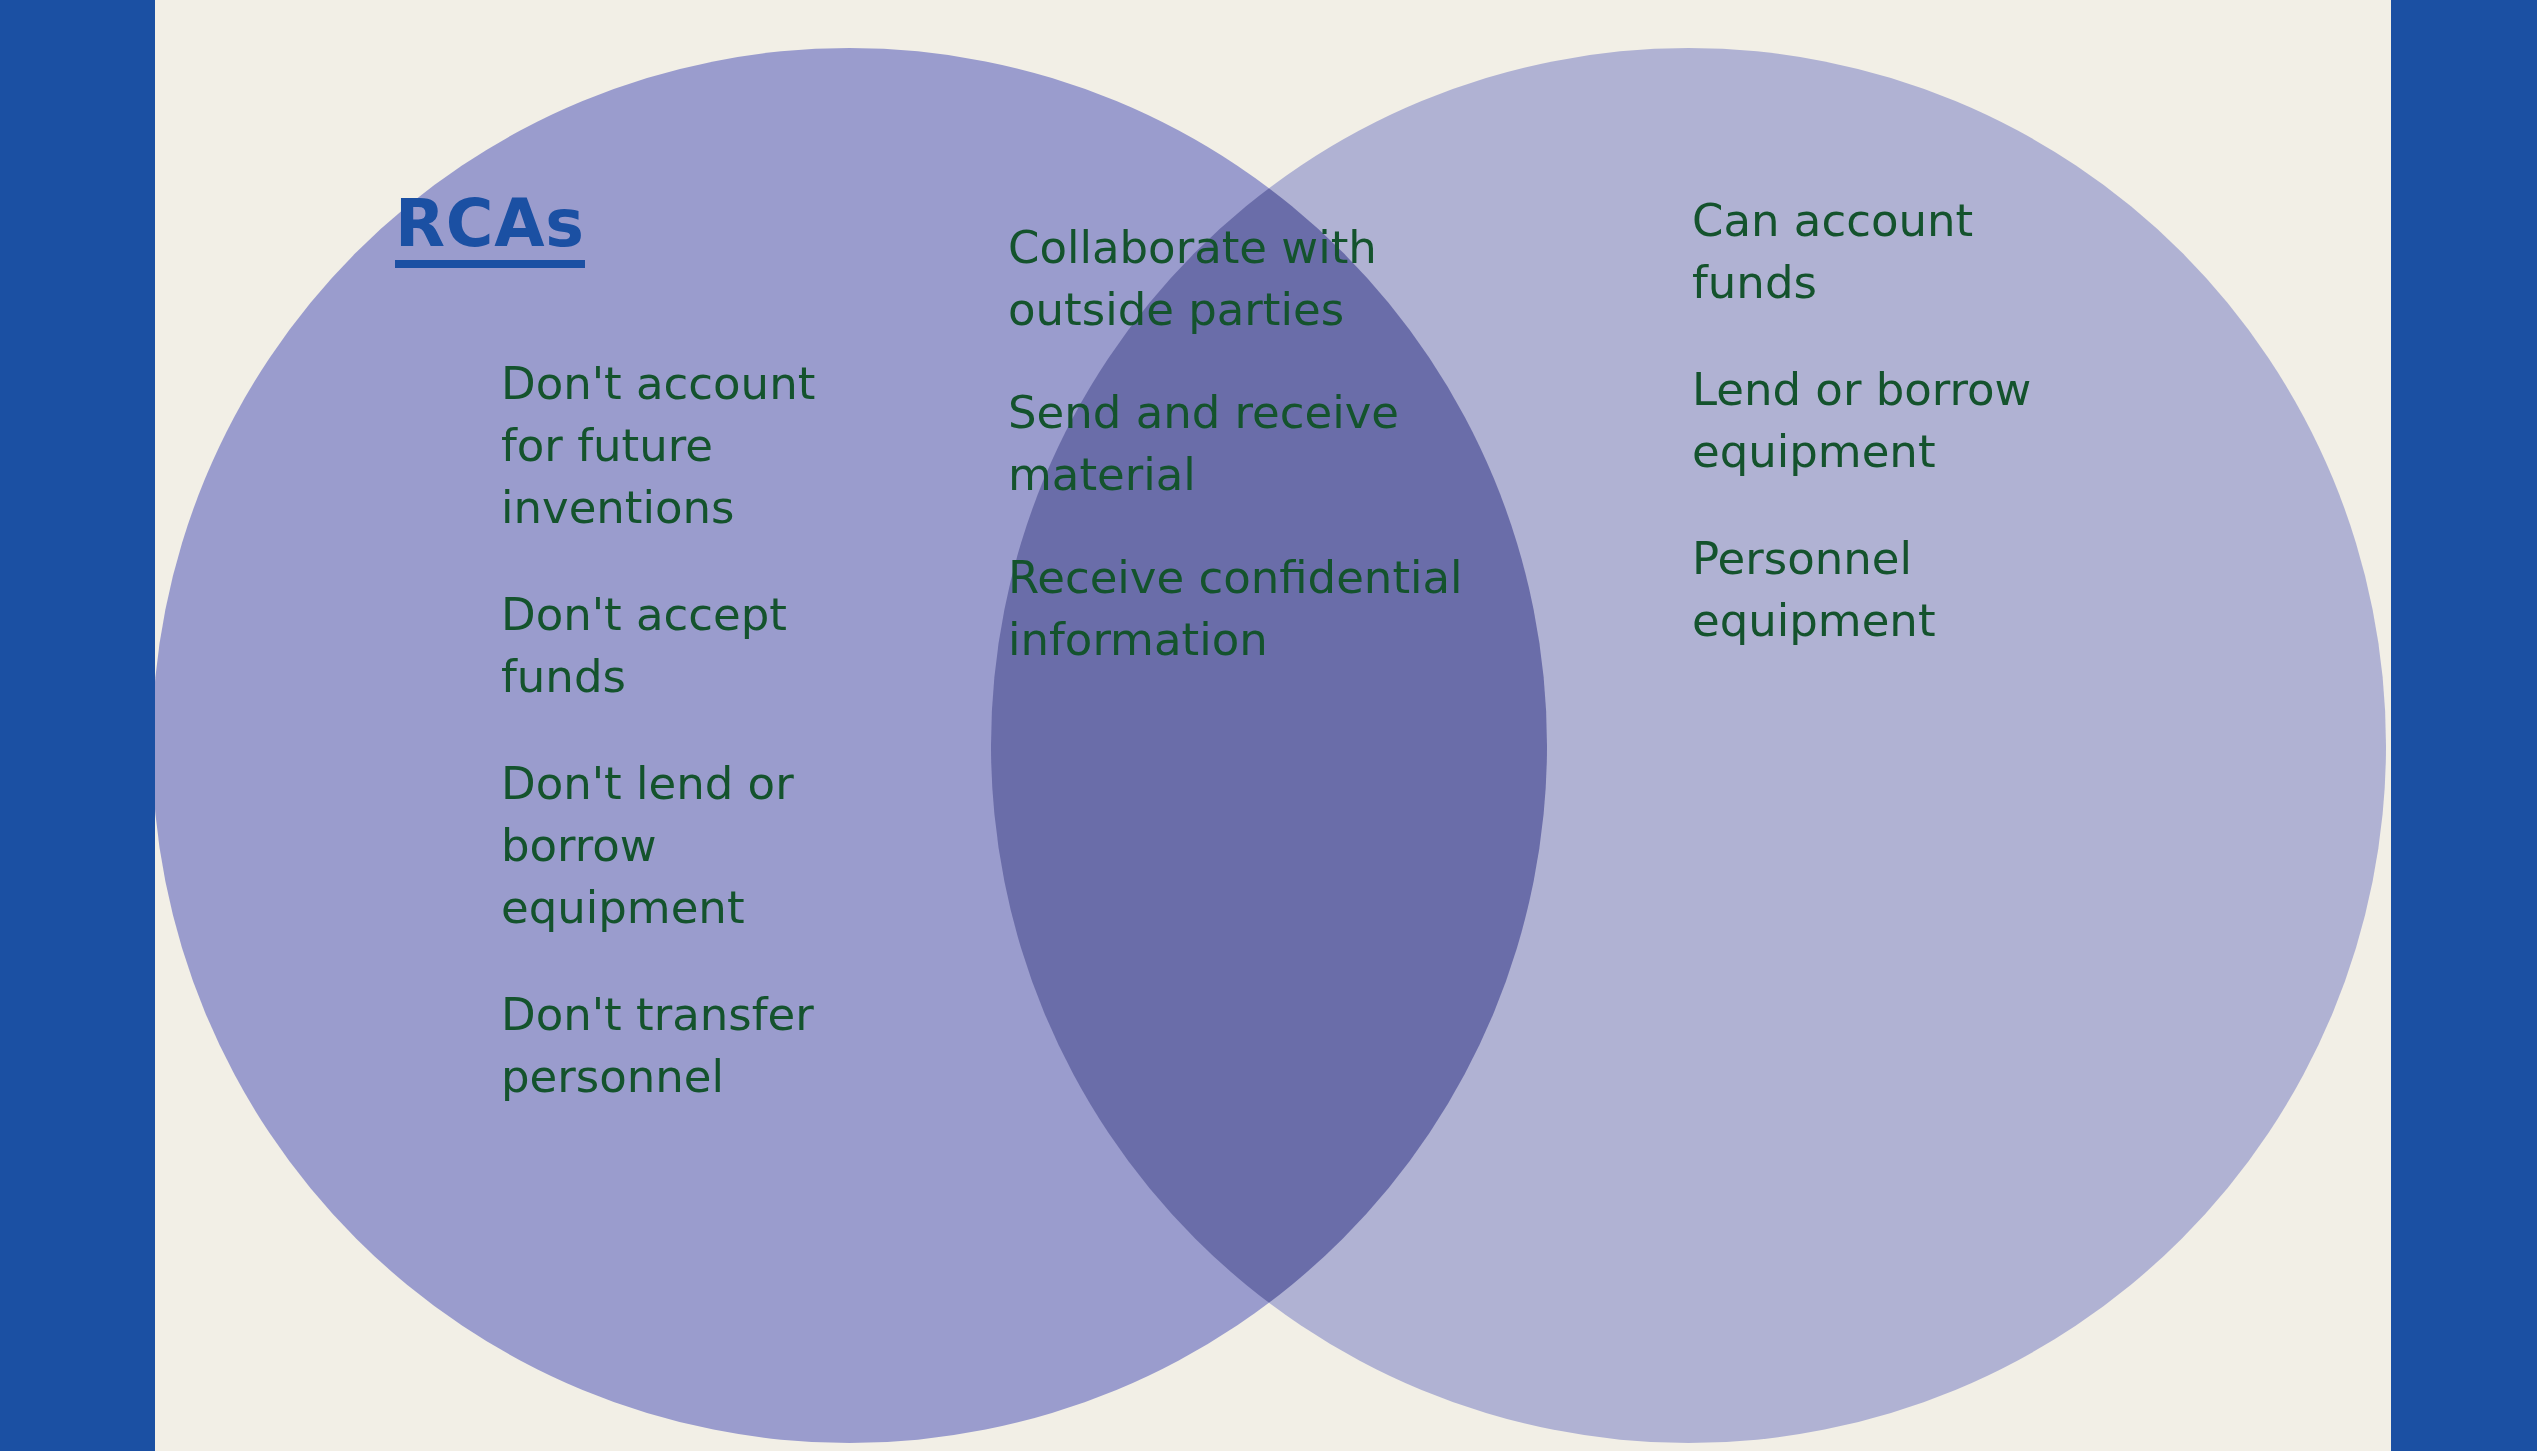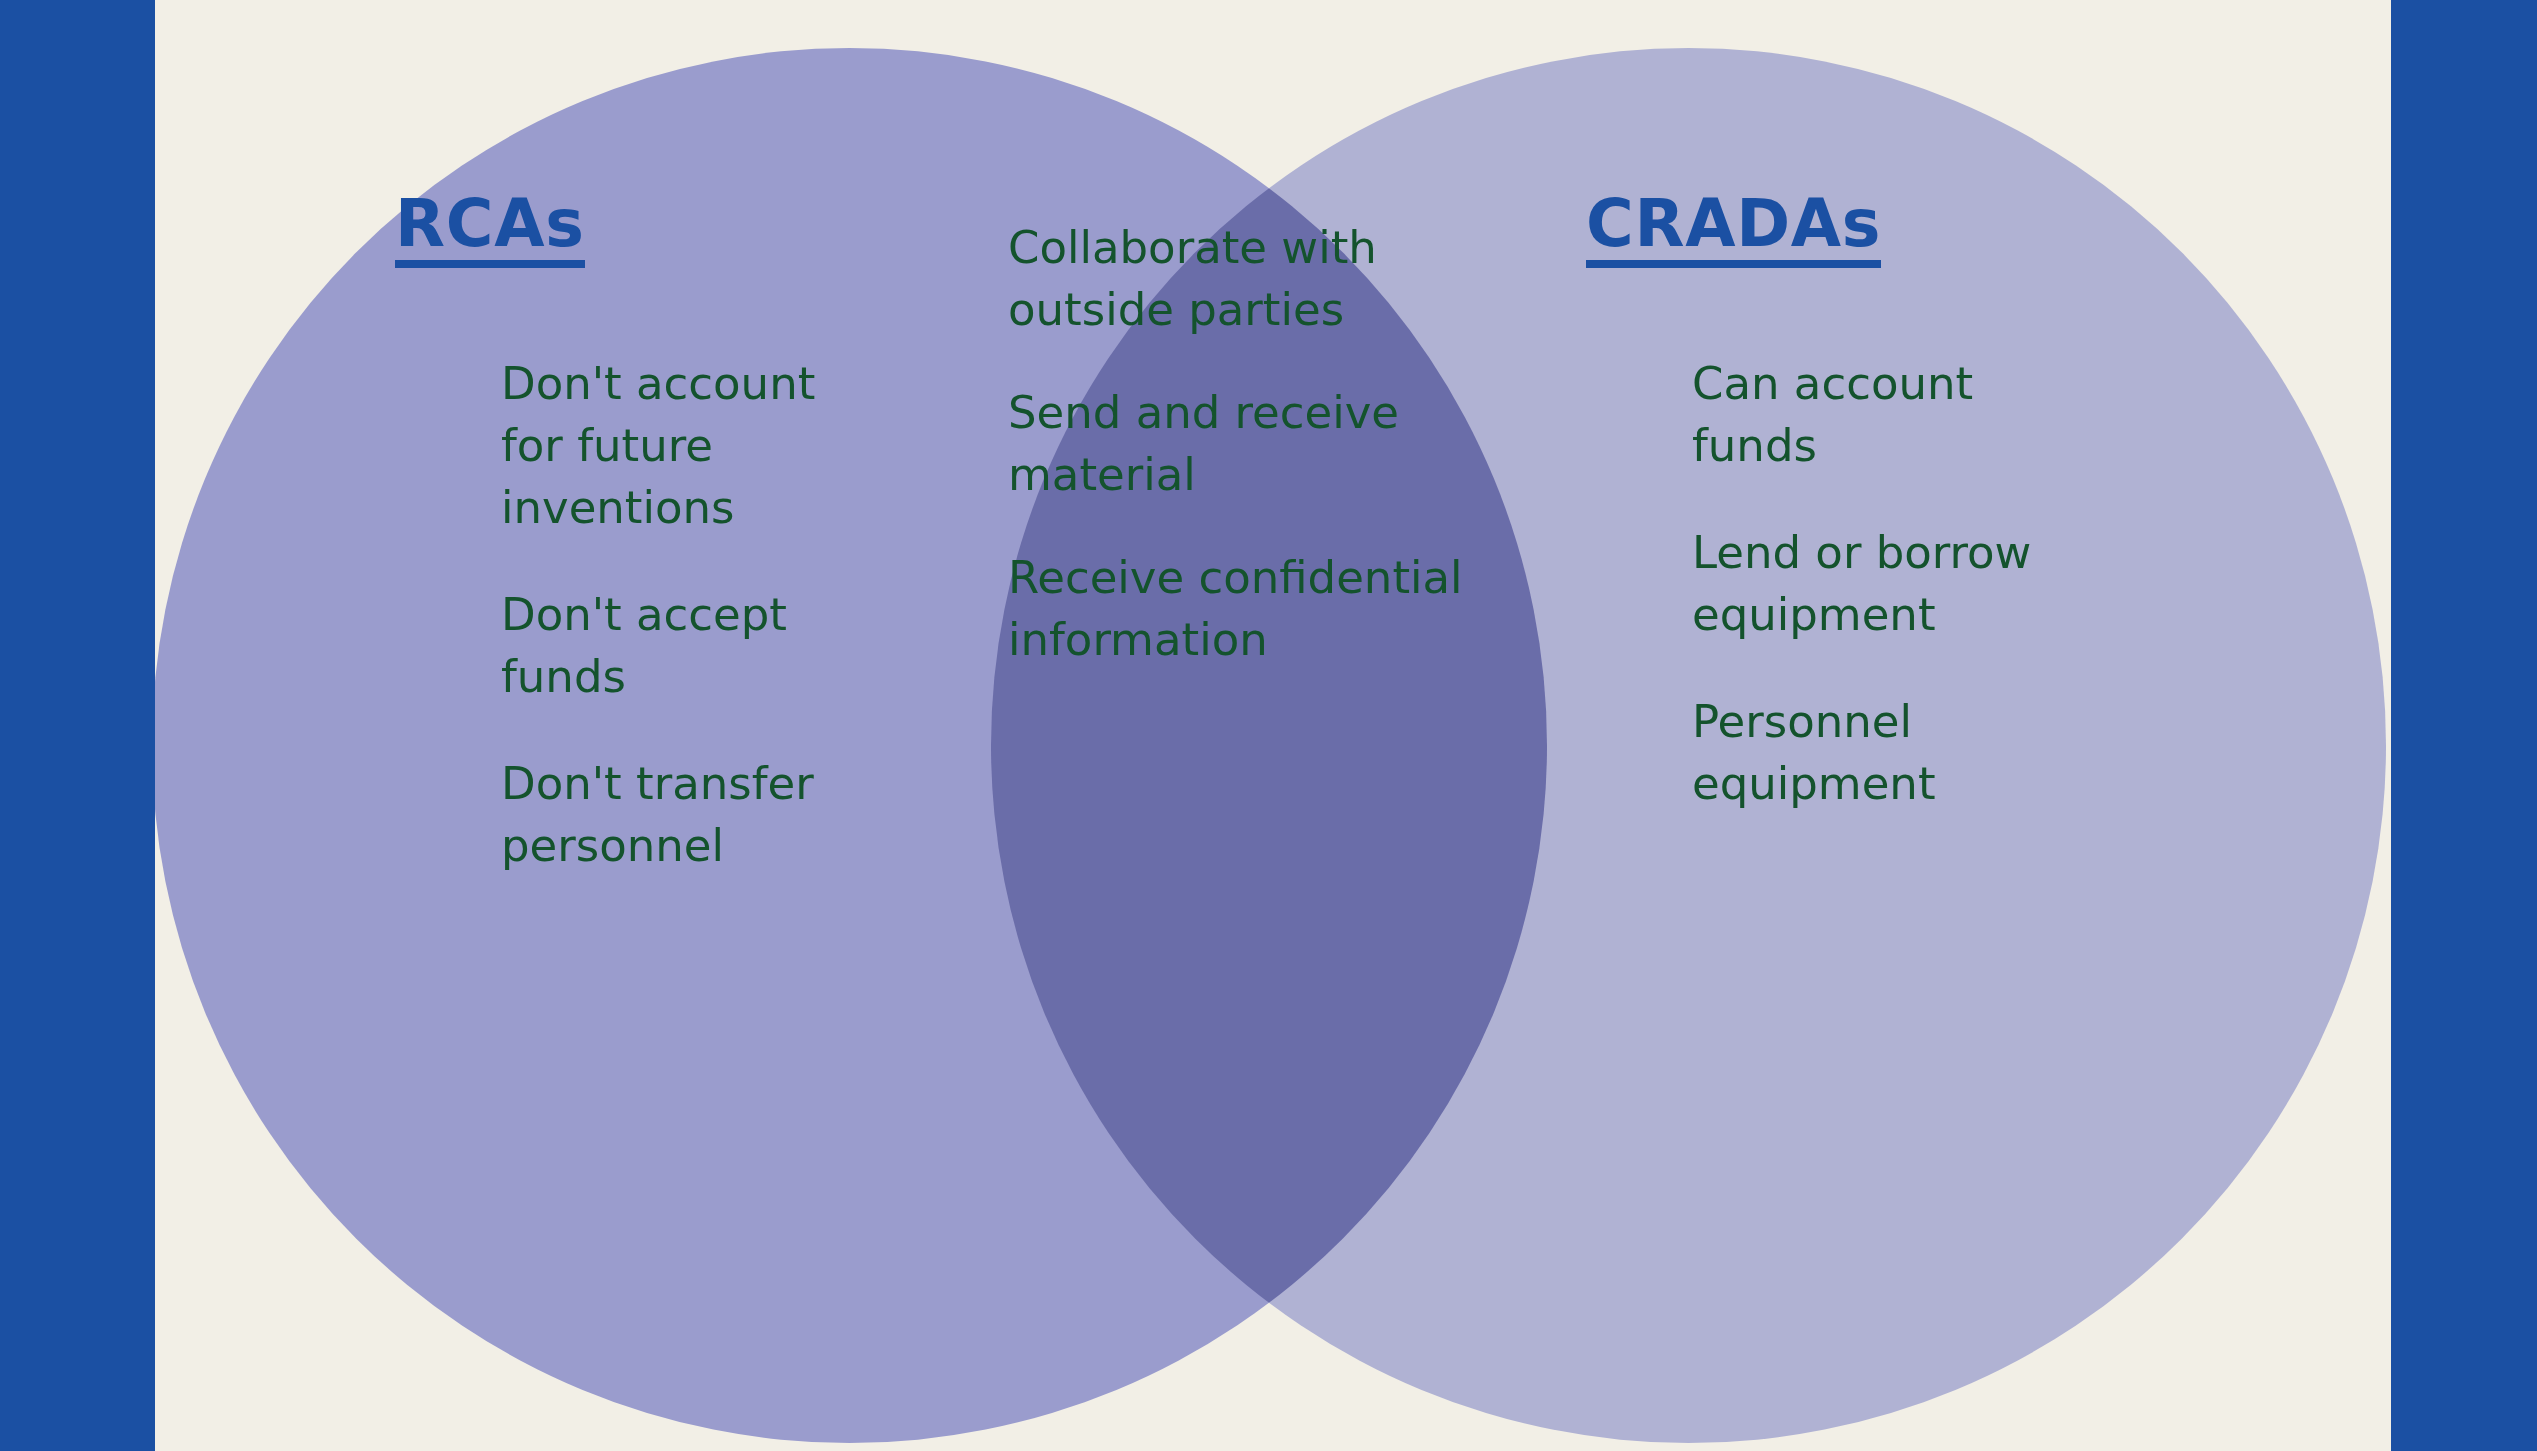--- a/index.html
+++ b/index.html
@@ -102,34 +102,34 @@
     <div class="circle" id="circle-right"></div>
   </div>
 
   <div class="text-layer">
 
     <div class="col" id="col-left">
       <div class="set-title">RCAs</div>
       <ul class="items">
         <li class="item">Don't account for future inventions</li>
         <li class="item">Don't accept funds</li>
+        <li class="item">Don't lend or borrow equipment</li>
         <li class="item">Don't transfer personnel</li>
       </ul>
     </div>
 
     <div class="col" id="col-center">
       <ul class="items">
         <li class="item">Collaborate with outside parties</li>
         <li class="item">Send and receive material</li>
         <li class="item">Receive confidential information</li>
       </ul>
     </div>
 
     <div class="col" id="col-right">
-      <div class="set-title">CRADAs</div>
       <ul class="items">
         <li class="item">Can account funds</li>
         <li class="item">Lend or borrow equipment</li>
         <li class="item">Personnel equipment</li>
       </ul>
     </div>
 
   </div>
 
   <div class="edge-bar" id="bar-left"></div>

